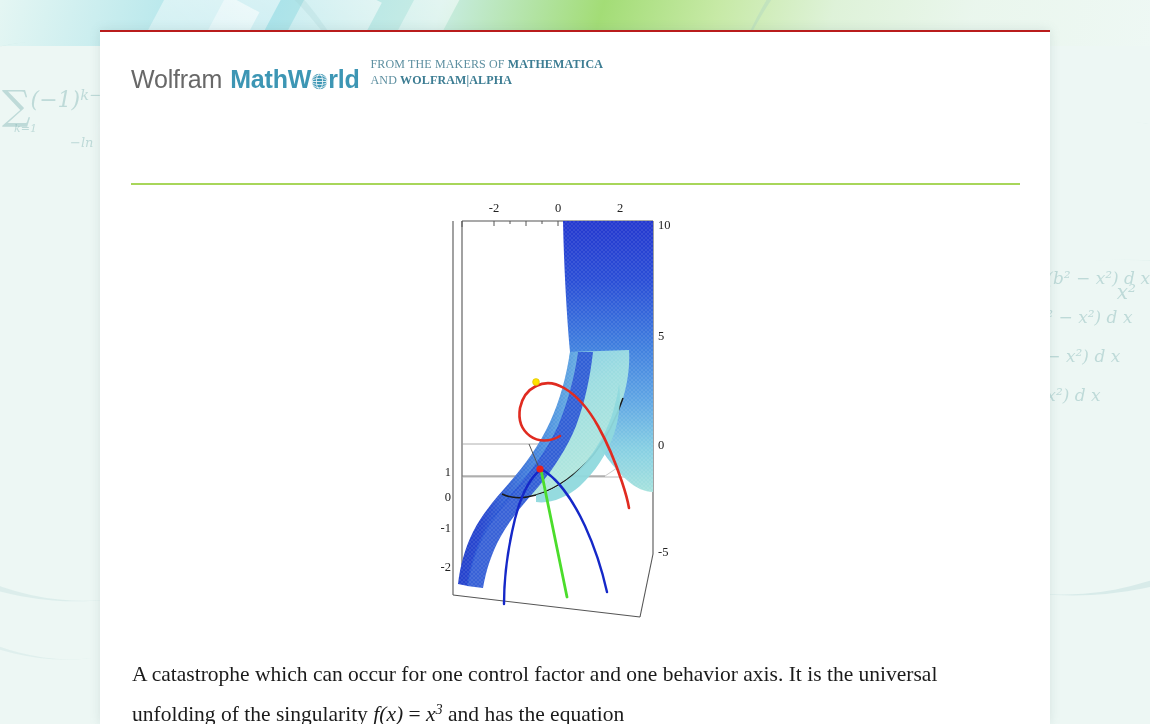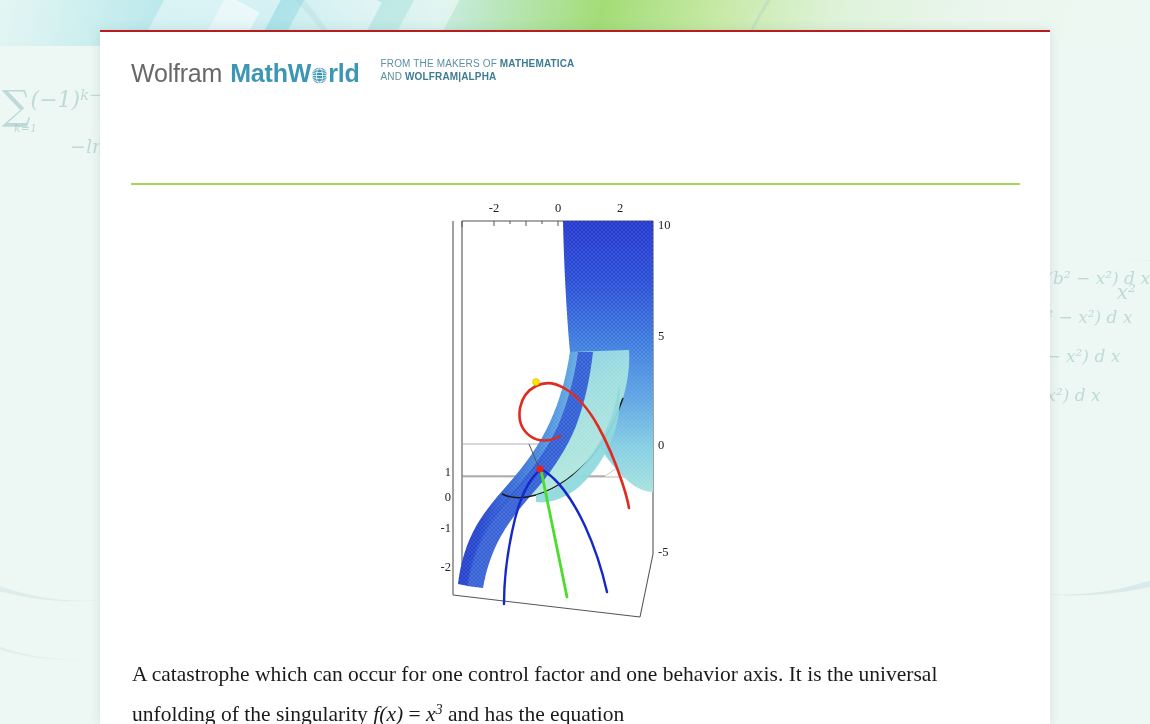--- a/index.html
+++ b/index.html
@@ -110,21 +110,21 @@
     vertical-align: -12px;
   }
   .bf-left1 .lim {
     position: absolute;
     left: 12px; top: 40px;
     font-size: 11px;
     font-style: italic;
   }
   .bf-left2 {
     left: 70px; top: 135px;
-    font-size: 19px;
+    font-size: 13px;
     text-align: right;
   }
   .bf-right {
     right: 0; top: 270px;
     font-size: 17px;
     line-height: 1.0;
     text-align: left;
   }
   .bf-right .frow {
     margin-bottom: 22px;
@@ -170,28 +170,29 @@
     align-items: baseline;
   }
   .globe-icon {
     display: inline-block;
     width: 17px; height: 17px;
     margin: 0 0px;
     position: relative;
     top: 2px;
   }
   .logo-tagline {
-    margin-left: 21px;
+    margin-left: 11px;
     padding-bottom: 3px;
-    font-size: 10px;
+    font-size: 12px;
     line-height: 1.32;
     color: #5d8fa0;
     letter-spacing: 0.15px;
     text-transform: uppercase;
     white-space: nowrap;
+    font-family: Liberation Serif, serif;
   }
   .logo-tagline .em { font-weight: bold; color: #3d7d93; }
 
   
   #page-title {
     position: absolute;
     left: 29px; top: 83px;
     font-size: 45px;
     font-weight: 400;
     color: #3a8ca5;

